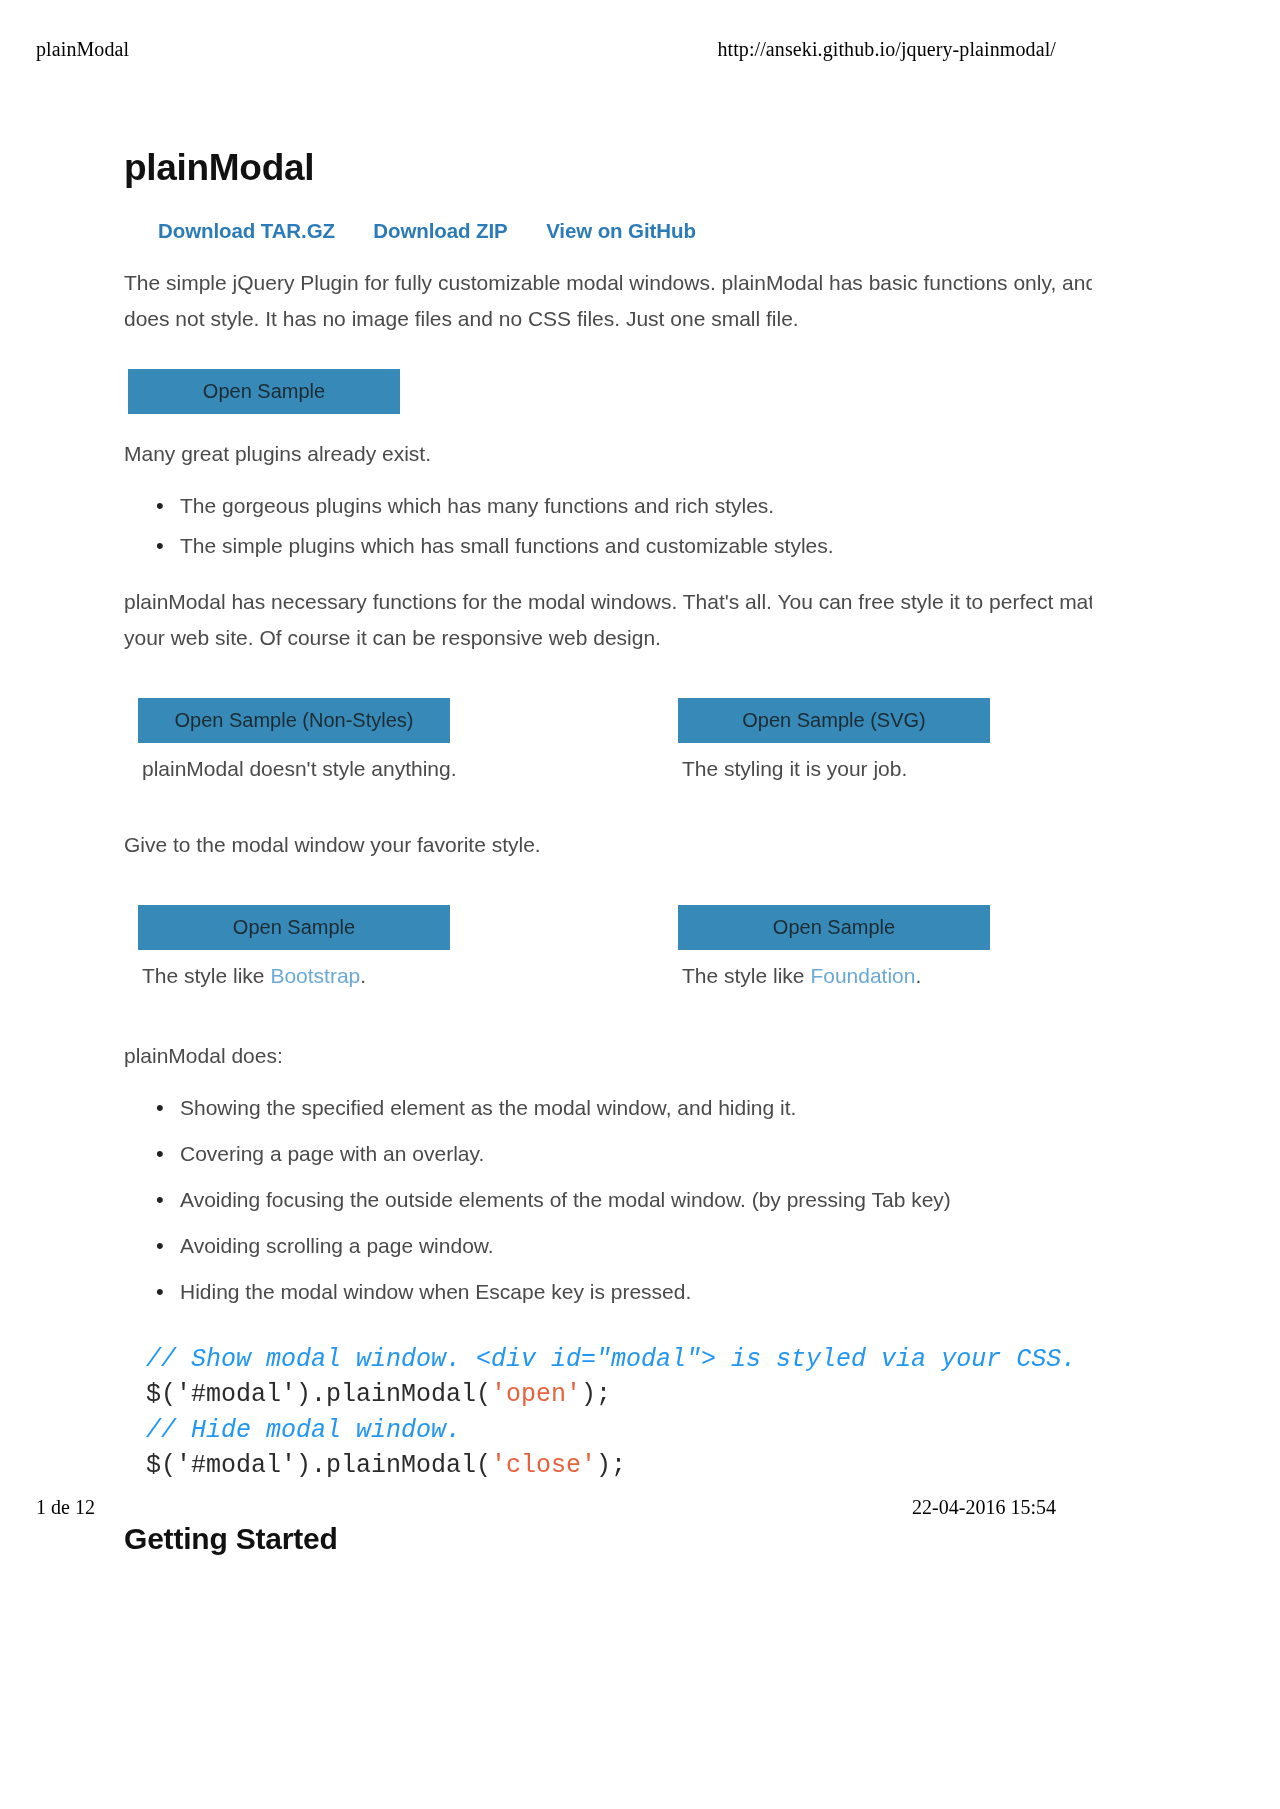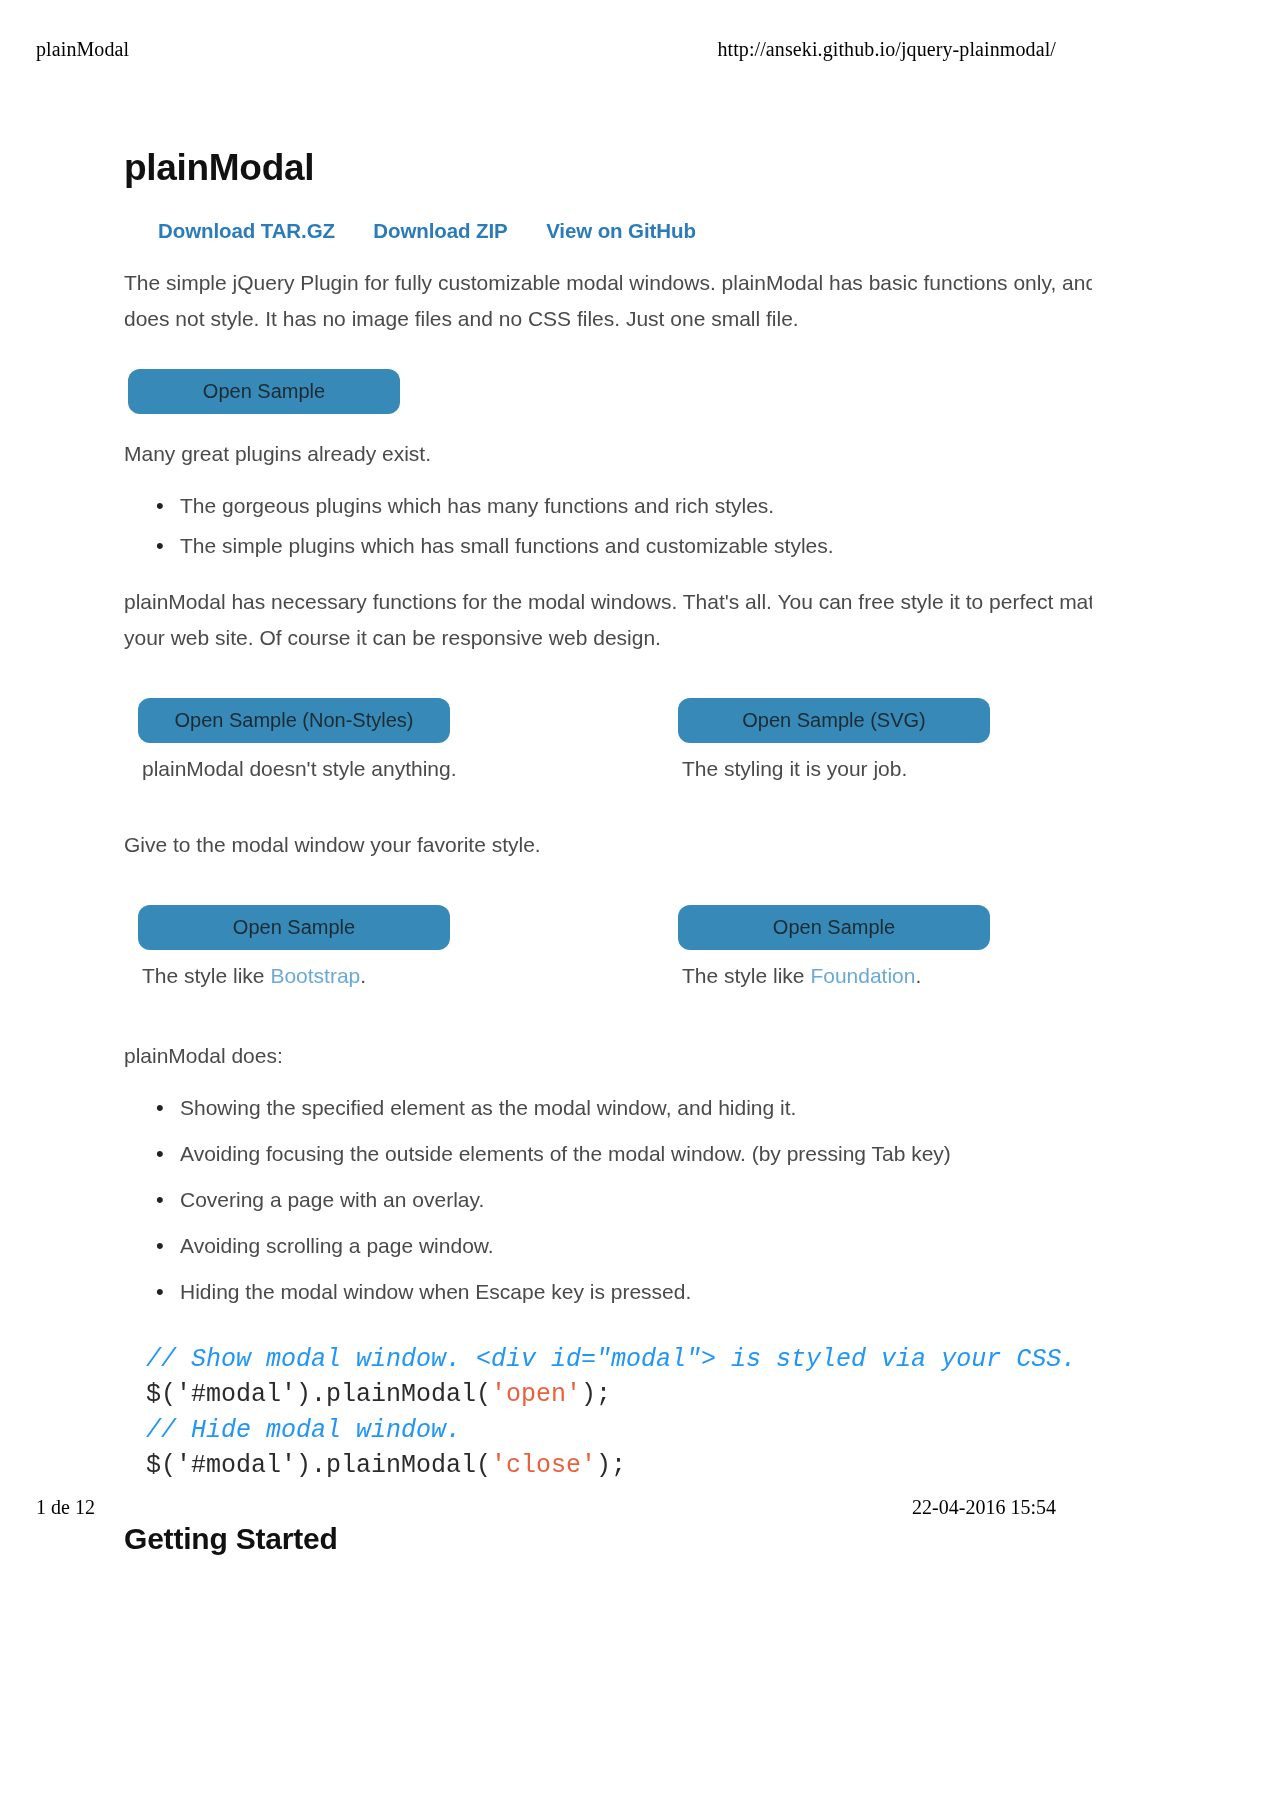--- a/index.html
+++ b/index.html
@@ -101,21 +101,21 @@
     font-size: 22px;
   }
   ul.doc-list.wide li { margin-bottom: 14px; }
 
   
   .btn {
     display: inline-block;
     background: #3789b8;
     color: #1d2b33;
     border: none;
-    border-radius: 12px;
+    border-radius: 0;
     font-family: "Liberation Sans", sans-serif;
     font-size: 20px;
     font-weight: 300;
     padding: 0;
     height: 45px;
     line-height: 45px;
     text-align: center;
     cursor: pointer;
     box-sizing: border-box;
   }
@@ -222,22 +222,22 @@
       <div class="col offset-right">
         <button class="btn btn-w3">Open Sample</button>
         <div class="caption"><span>The style like </span><a href="#">Foundation</a><span>.</span></div>
       </div>
     </div>
 
     <p class="para" style="margin-top:50px">plainModal does:</p>
 
     <ul class="doc-list wide">
       <li>Showing the specified element as the modal window, and hiding it.</li>
+      <li>Covering a page with an overlay.</li>
       <li>Avoiding focusing the outside elements of the modal window. (by pressing Tab key)</li>
-      <li>Covering a page with an overlay.</li>
       <li>Avoiding scrolling a page window.</li>
       <li>Hiding the modal window when Escape key is pressed.</li>
     </ul>
 
     <pre class="code"><span class="cmt">// Show modal window. &lt;div id="modal"&gt; is styled via your CSS.</span>
 <span>$('#modal').plainModal(</span><span class="str">'open'</span><span>);</span>
 <span class="cmt">// Hide modal window.</span>
 <span>$('#modal').plainModal(</span><span class="str">'close'</span><span>);</span></pre>
 
     <h2 class="section-title">Getting Started</h2>

